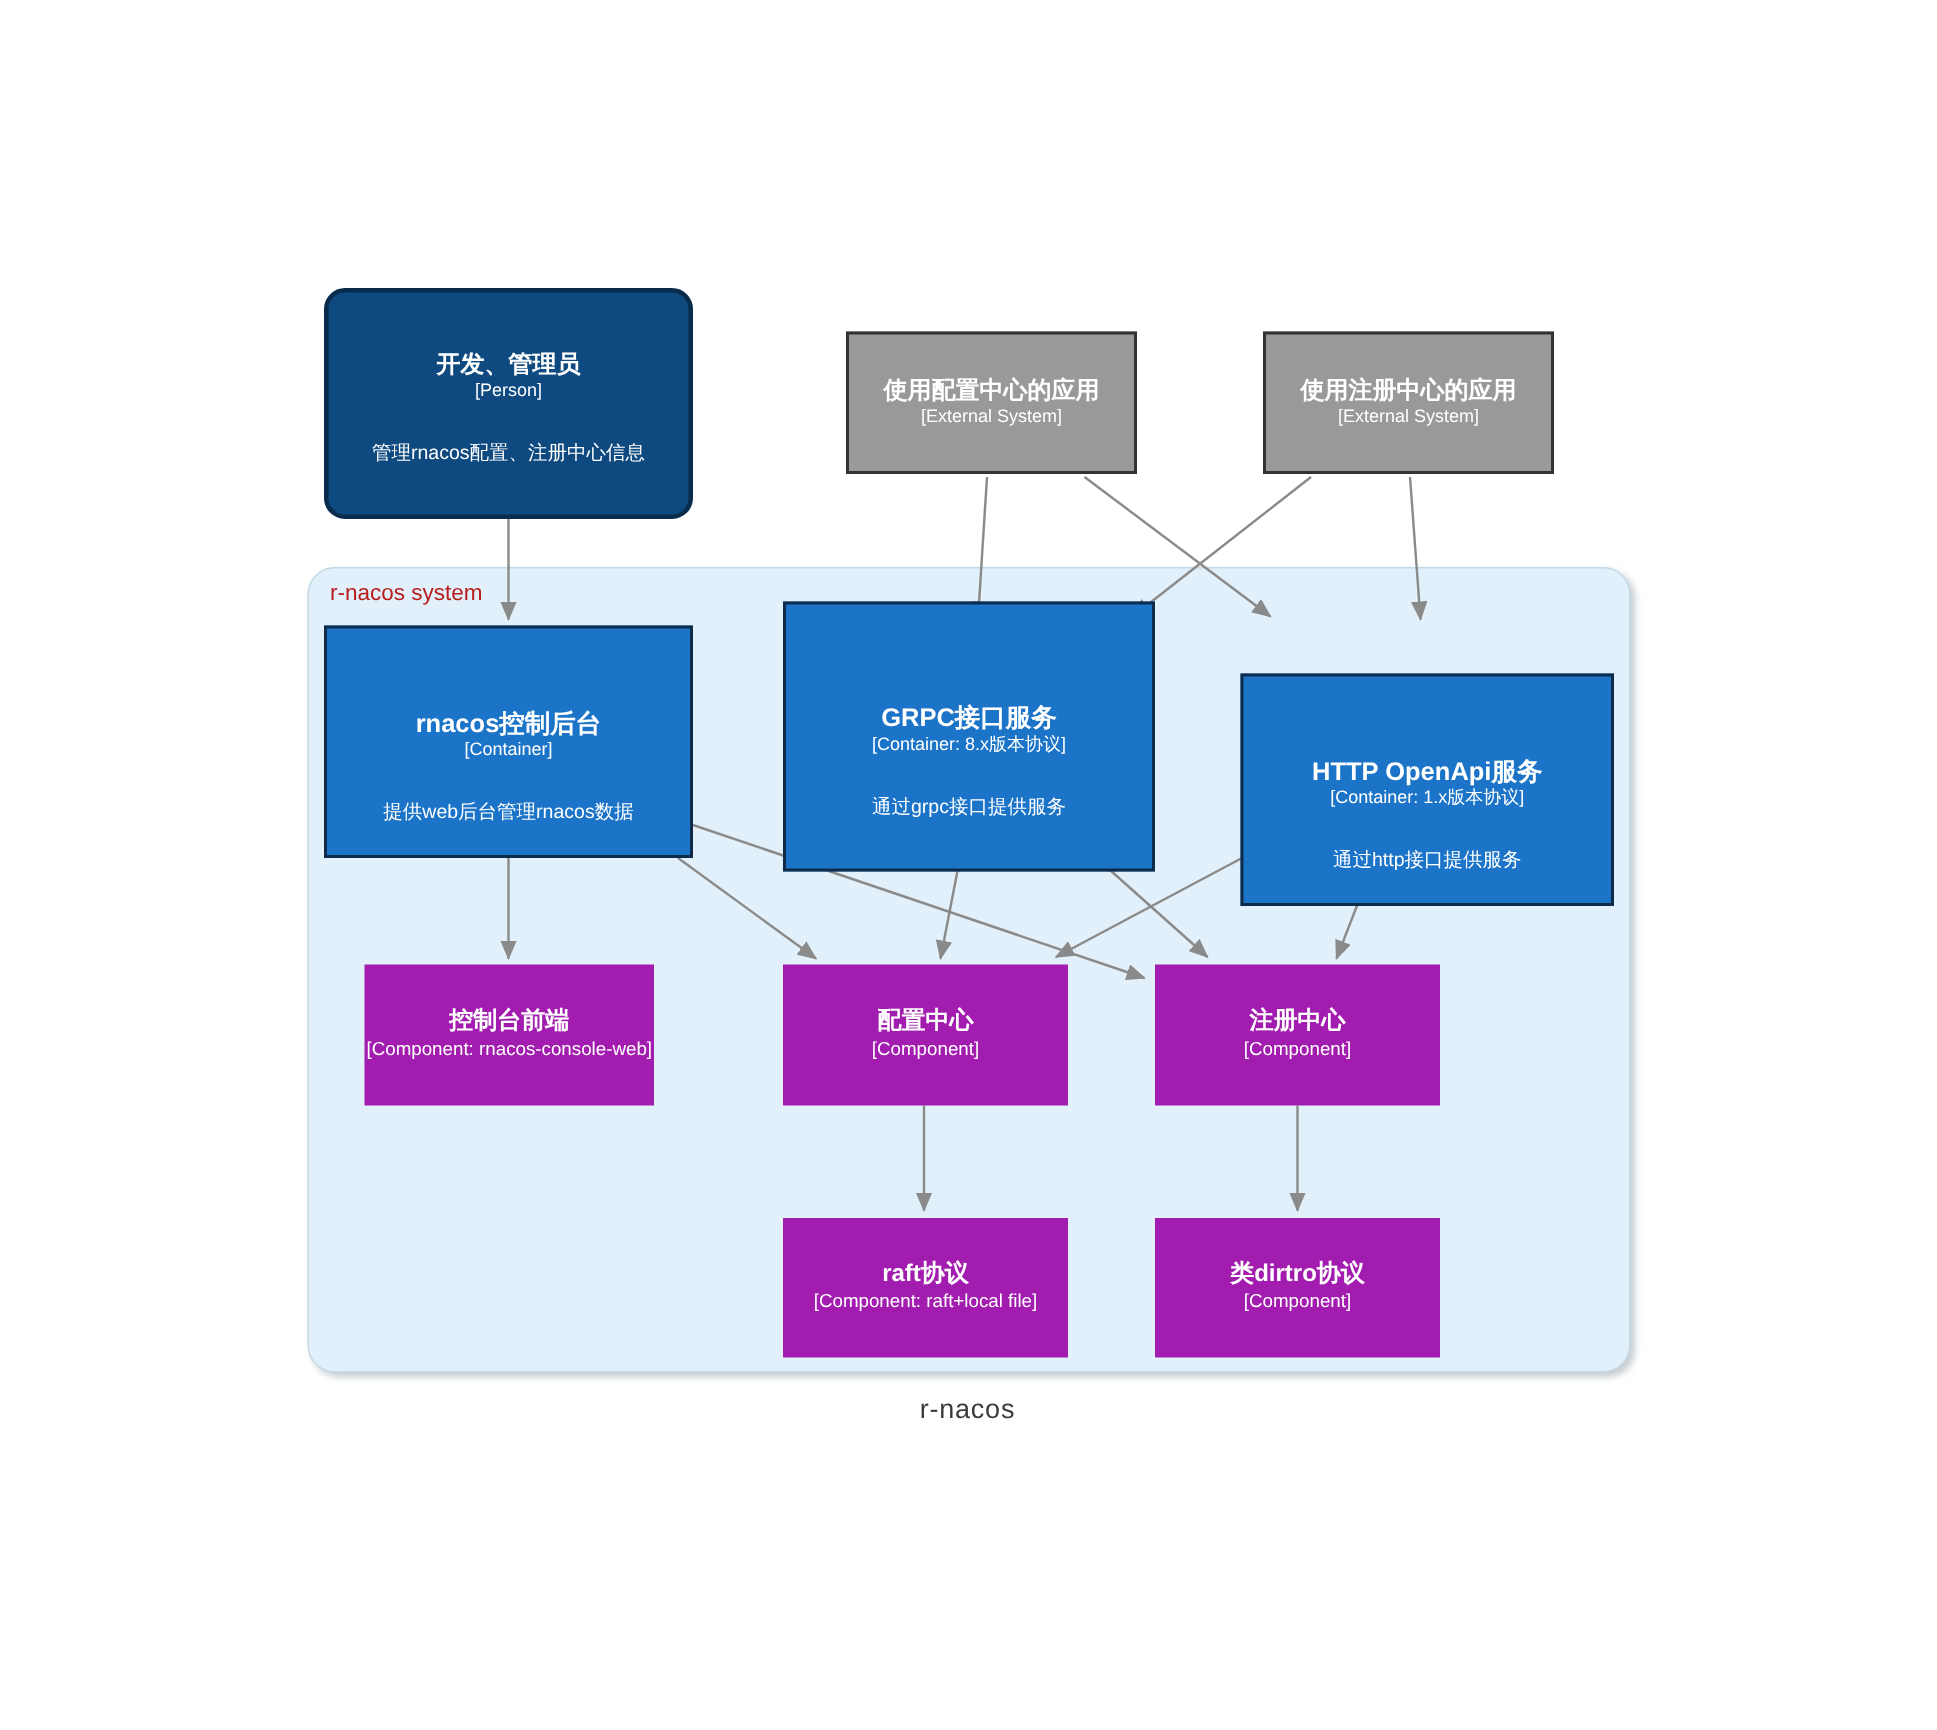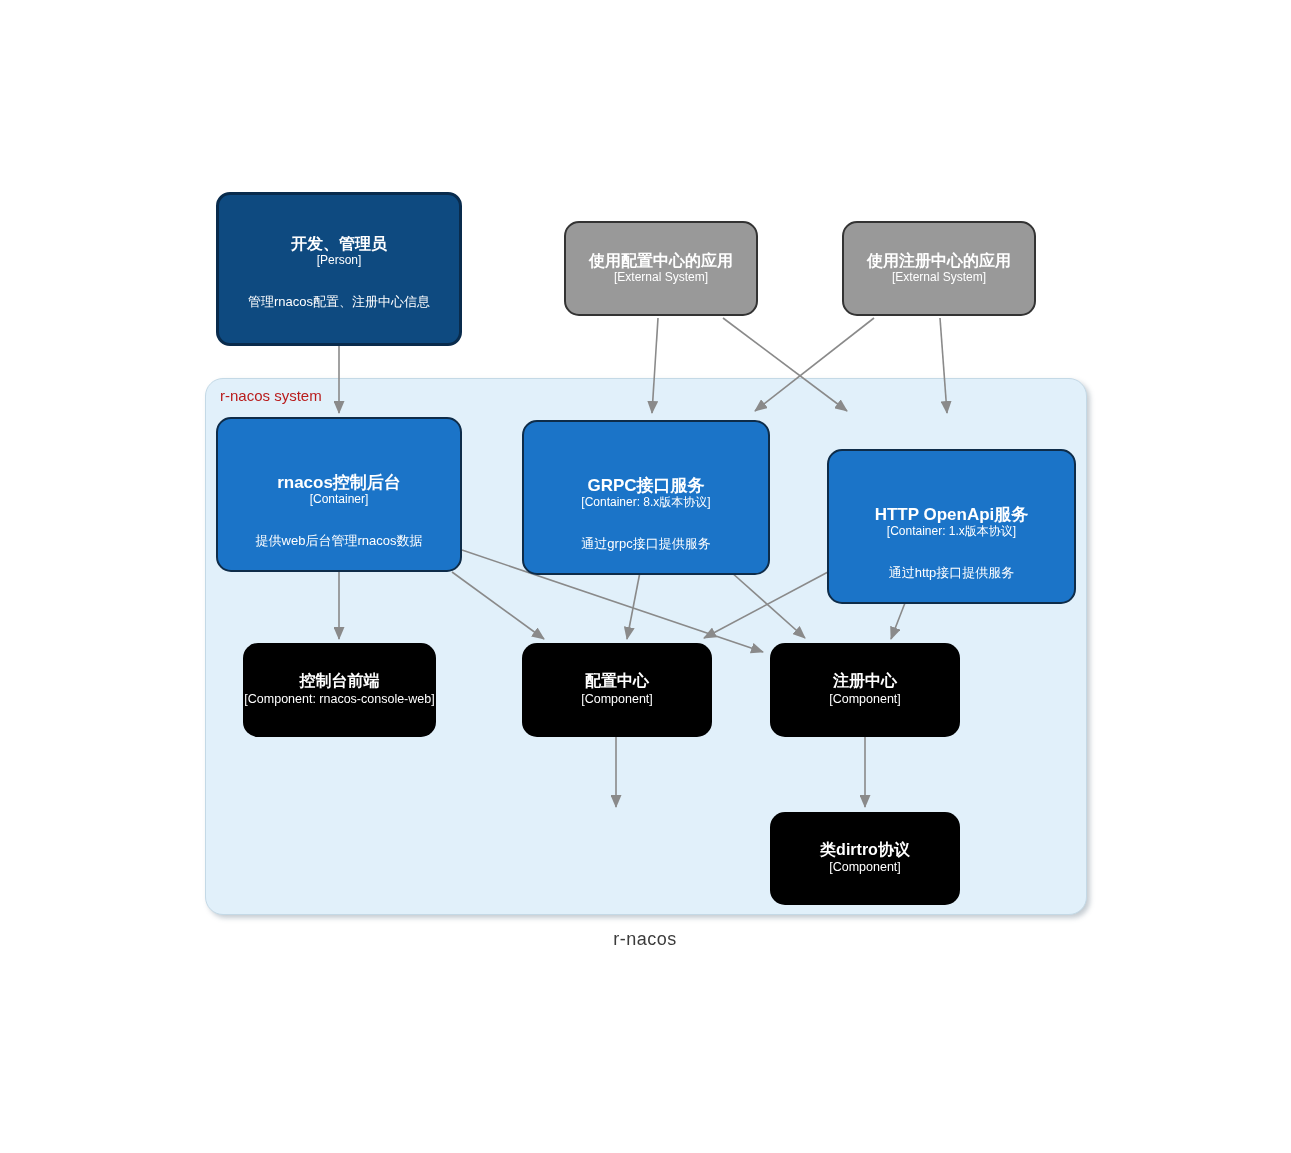--- a/index.html
+++ b/index.html
@@ -12,21 +12,21 @@
     box-shadow:3px 3px 5px rgba(90,110,125,.35);
   }
   .boundary-label{
     position:absolute;left:14px;top:8px;font-size:15px;color:#b91c1c;
   }
 
   .edges{position:absolute;left:0;top:0;width:1291px;height:1153px;pointer-events:none;}
 
   .node{
     position:absolute;box-sizing:border-box;color:#ffffff;text-align:center;
-    display:flex;flex-direction:column;align-items:center;border-radius:15px;
+    display:flex;flex-direction:column;align-items:center;
   }
   .node .title{font-weight:bold;font-size:17px;line-height:1.15;white-space:nowrap;}
   .node .meta{font-size:12px;line-height:1.25;white-space:nowrap;max-width:100%;overflow:hidden;}
   .node .desc{font-size:13px;margin-top:25px;white-space:nowrap;}
 
   .person{
     left:216px;top:192px;width:246px;height:154px;
     background:#0e4a80;border:3px solid #092b4c;border-radius:14px;
     justify-content:flex-start;padding-top:40px;
   }
@@ -38,25 +38,25 @@
   }
   .ext .title{font-size:16px;}
   .ext1{left:564px;top:221px;width:194px;height:95px;}
   .ext2{left:842px;top:221px;width:194px;height:95px;}
 
   .container-box{
     background:#1b74c8;border:2px solid #0e2c49;
     justify-content:center;padding-top:34px;
   }
   .cb1{left:216px;top:417px;width:246px;height:155px;}
-  .cb2{left:522px;top:420px;width:248px;height:155px;}
+  .cb2{left:522px;top:401px;width:248px;height:180px;}
   .cb3{left:827px;top:417px;width:249px;height:155px;margin-top:32px;}
 
   .component-box{
-    background:#000000;border:none;justify-content:center;
+    background:#a21caf;border:none;justify-content:center;
   }
   .component-box .title{font-size:16px;}
   .component-box .meta{font-size:12.5px;margin-top:1px;}
   .cp1{left:243px;top:643px;width:193px;height:94px;}
   .cp2{left:522px;top:643px;width:190px;height:94px;}
   .cp3{left:770px;top:643px;width:190px;height:94px;}
   .cp4{left:522px;top:812px;width:190px;height:93px;}
   .cp5{left:770px;top:812px;width:190px;height:93px;}
 
   .caption{
@@ -140,20 +140,24 @@
   </div>
   <div class="node component-box cp2">
     <div class="title">配置中心</div>
     <div class="meta">[Component]</div>
   </div>
   <div class="node component-box cp3">
     <div class="title">注册中心</div>
     <div class="meta">[Component]</div>
   </div>
 
+  <div class="node component-box cp4">
+    <div class="title">raft协议</div>
+    <div class="meta">[Component: raft+local file]</div>
+  </div>
   <div class="node component-box cp5">
     <div class="title">类dirtro协议</div>
     <div class="meta">[Component]</div>
   </div>
 
   <div class="caption">r-nacos</div>
 
 
 </div>
 

